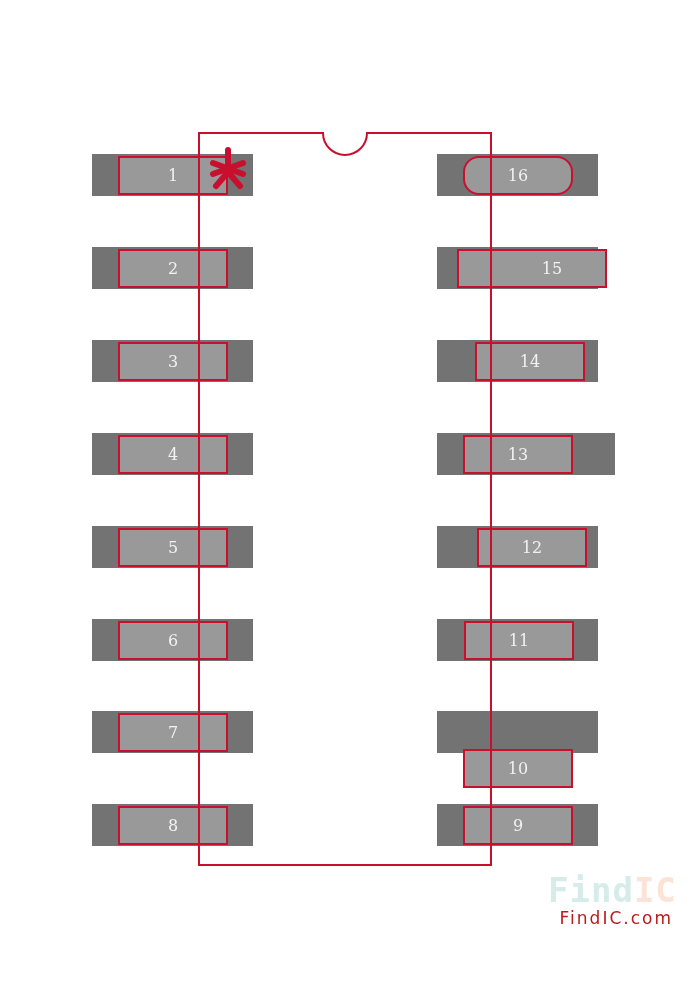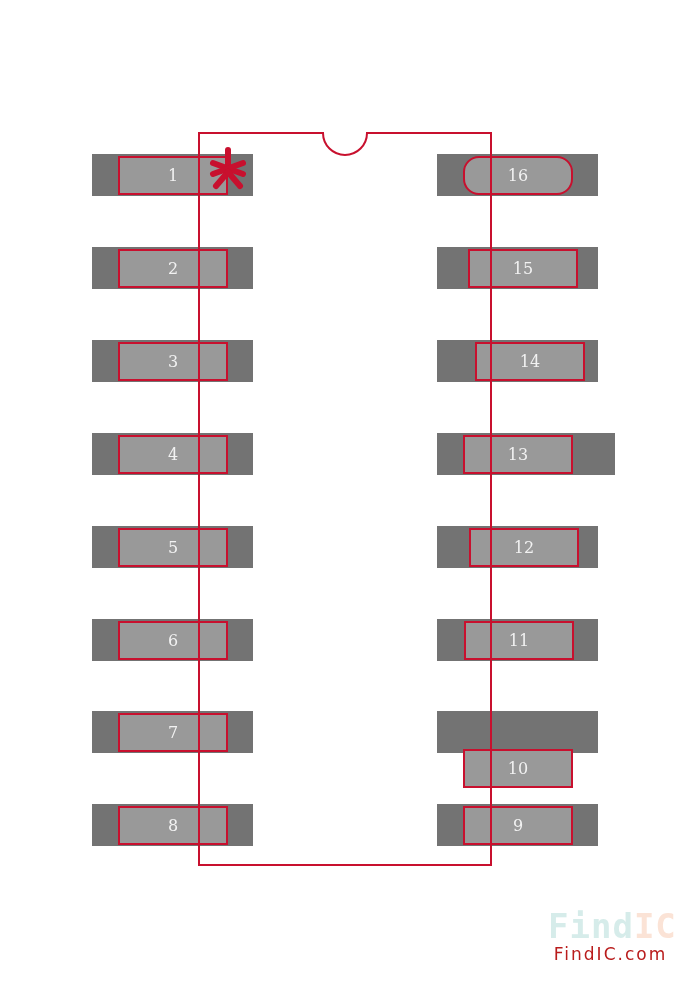--- a/index.html
+++ b/index.html
@@ -1,21 +1,21 @@
 <!DOCTYPE html>
 <html><head>
 <meta charset="utf-8">
 <style>
   html,body{margin:0;padding:0;background:#fff;}
   body{width:690px;height:1000px;position:relative;overflow:hidden;font-family:"DejaVu Serif",serif;}
   .pad{position:absolute;width:161px;height:42px;background:#737373;}
   .inner{position:absolute;top:2px;width:106px;height:35px;background:#999999;border:2px solid #c8102e;box-sizing:content-box;}
   .num{position:absolute;top:0;width:106px;height:35px;line-height:35px;text-align:center;color:#f2f2f2;font-size:16px;font-family:"DejaVu Serif",serif;}
   svg.overlay{position:absolute;left:0;top:0;}
-  .logo{position:absolute;left:548px;top:908px;width:125px;text-align:center;}
+  .logo{position:absolute;left:548px;top:872px;width:125px;text-align:right;}
   .logo-main{font-family:"DejaVu Sans Mono",monospace;font-weight:bold;font-size:34px;line-height:36px;letter-spacing:1px;}
   .logo-main .a{color:#d6ecea;} .logo-main .b{color:#fbe3d6;}
   .logo-sub{font-family:"DejaVu Sans",sans-serif;font-size:17px;color:#b91c1c;letter-spacing:2px;line-height:20px;}
 </style>
 </head>
 <body>
 
 <div id="pads-left">
     <div class="pad" style="left: 92px; top: 154px;">
       <div class="inner" style="left: 26px;">
@@ -58,36 +58,36 @@
       </div>
     </div>
   </div>
 <div id="pads-right">
     <div class="pad" style="left: 437px; top: 154px;">
       <div class="inner" style="left: 26px; border-radius: 16px;">
         <div class="num">16</div>
       </div>
     </div>
     <div class="pad" style="left: 437px; top: 246.9px;">
-      <div class="inner" style="left: 31px;">
+      <div class="inner" style="left: 20px; padding-left: 40px;">
         <div class="num">15</div>
       </div>
     </div>
     <div class="pad" style="left: 437px; top: 339.8px;">
       <div class="inner" style="left: 38px;">
         <div class="num">14</div>
       </div>
     </div>
     <div class="pad" style="left: 437px; top: 432.7px; padding-left: 17px;">
       <div class="inner" style="left: 26px;">
         <div class="num">13</div>
       </div>
     </div>
     <div class="pad" style="left: 437px; top: 525.6px;">
-      <div class="inner" style="left: 32px;">
+      <div class="inner" style="left: 40px;">
         <div class="num">12</div>
       </div>
     </div>
     <div class="pad" style="left: 437px; top: 618.5px;">
       <div class="inner" style="left: 27px;">
         <div class="num">11</div>
       </div>
     </div>
     <div class="pad" style="left: 437px; top: 711.4px;">
       <div class="inner" style="left: 26px; margin-top: 36px;">

